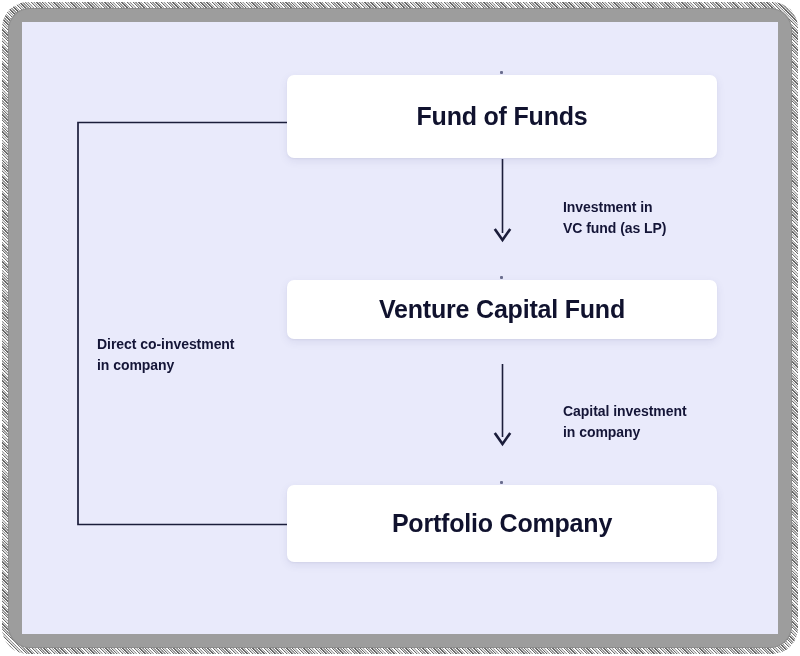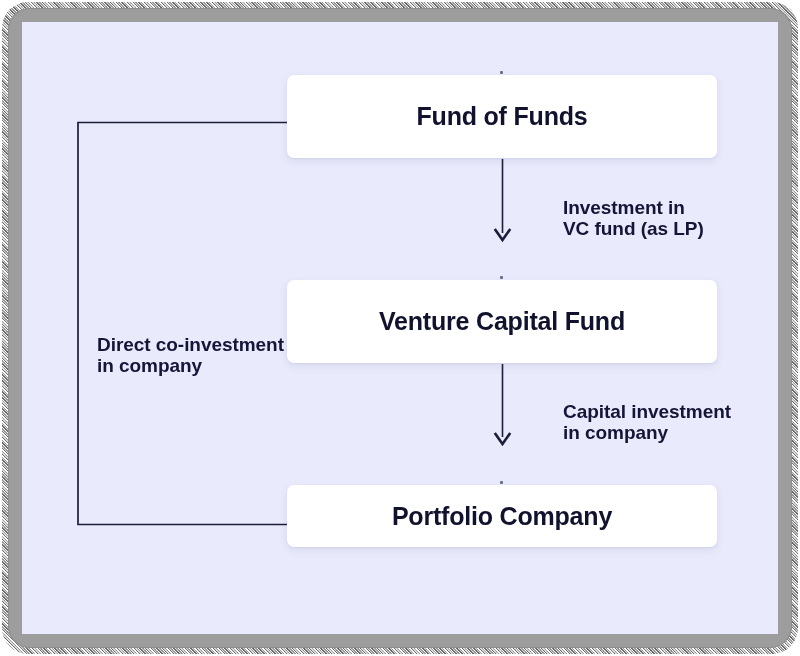--- a/index.html
+++ b/index.html
@@ -88,39 +88,39 @@
   }
   .node-label {
     font-size: 25px;
     font-weight: 700;
     color: #10122e;
     letter-spacing: -0.2px;
     white-space: nowrap;
   }
 
   #node-fof   { left: 265px; top: 53px;  width: 430px; height: 83px; }
-  #node-vc    { left: 265px; top: 258px; width: 430px; height: 83px; }
-  #node-pc    { left: 265px; top: 463px; width: 430px; height: 62px; }
+  #node-vc    { left: 265px; top: 258px; width: 430px; height: 59px; }
+  #node-pc    { left: 265px; top: 463px; width: 430px; height: 77px; }
 
   
   .node-nub {
     position: absolute;
     top: -4px;
     left: 50%;
     margin-left: -2px;
     width: 3px;
     height: 3px;
     background: #6a6d8e;
     border-radius: 1px;
   }
 
   
   .edge-label {
     position: absolute;
-    font-size: 19px;
+    font-size: 14px;
     font-weight: 700;
     color: #141537;
     line-height: 21px;
     letter-spacing: -0.05px;
     white-space: pre-line;
   }
   #label-invest-vc   { left: 541px; top: 175px; }
   #label-direct-inv  { left: 541px; top: 379px; }
   #label-co-invest   { left: 75px;  top: 276px; margin-top: 36px; }
 </style>

